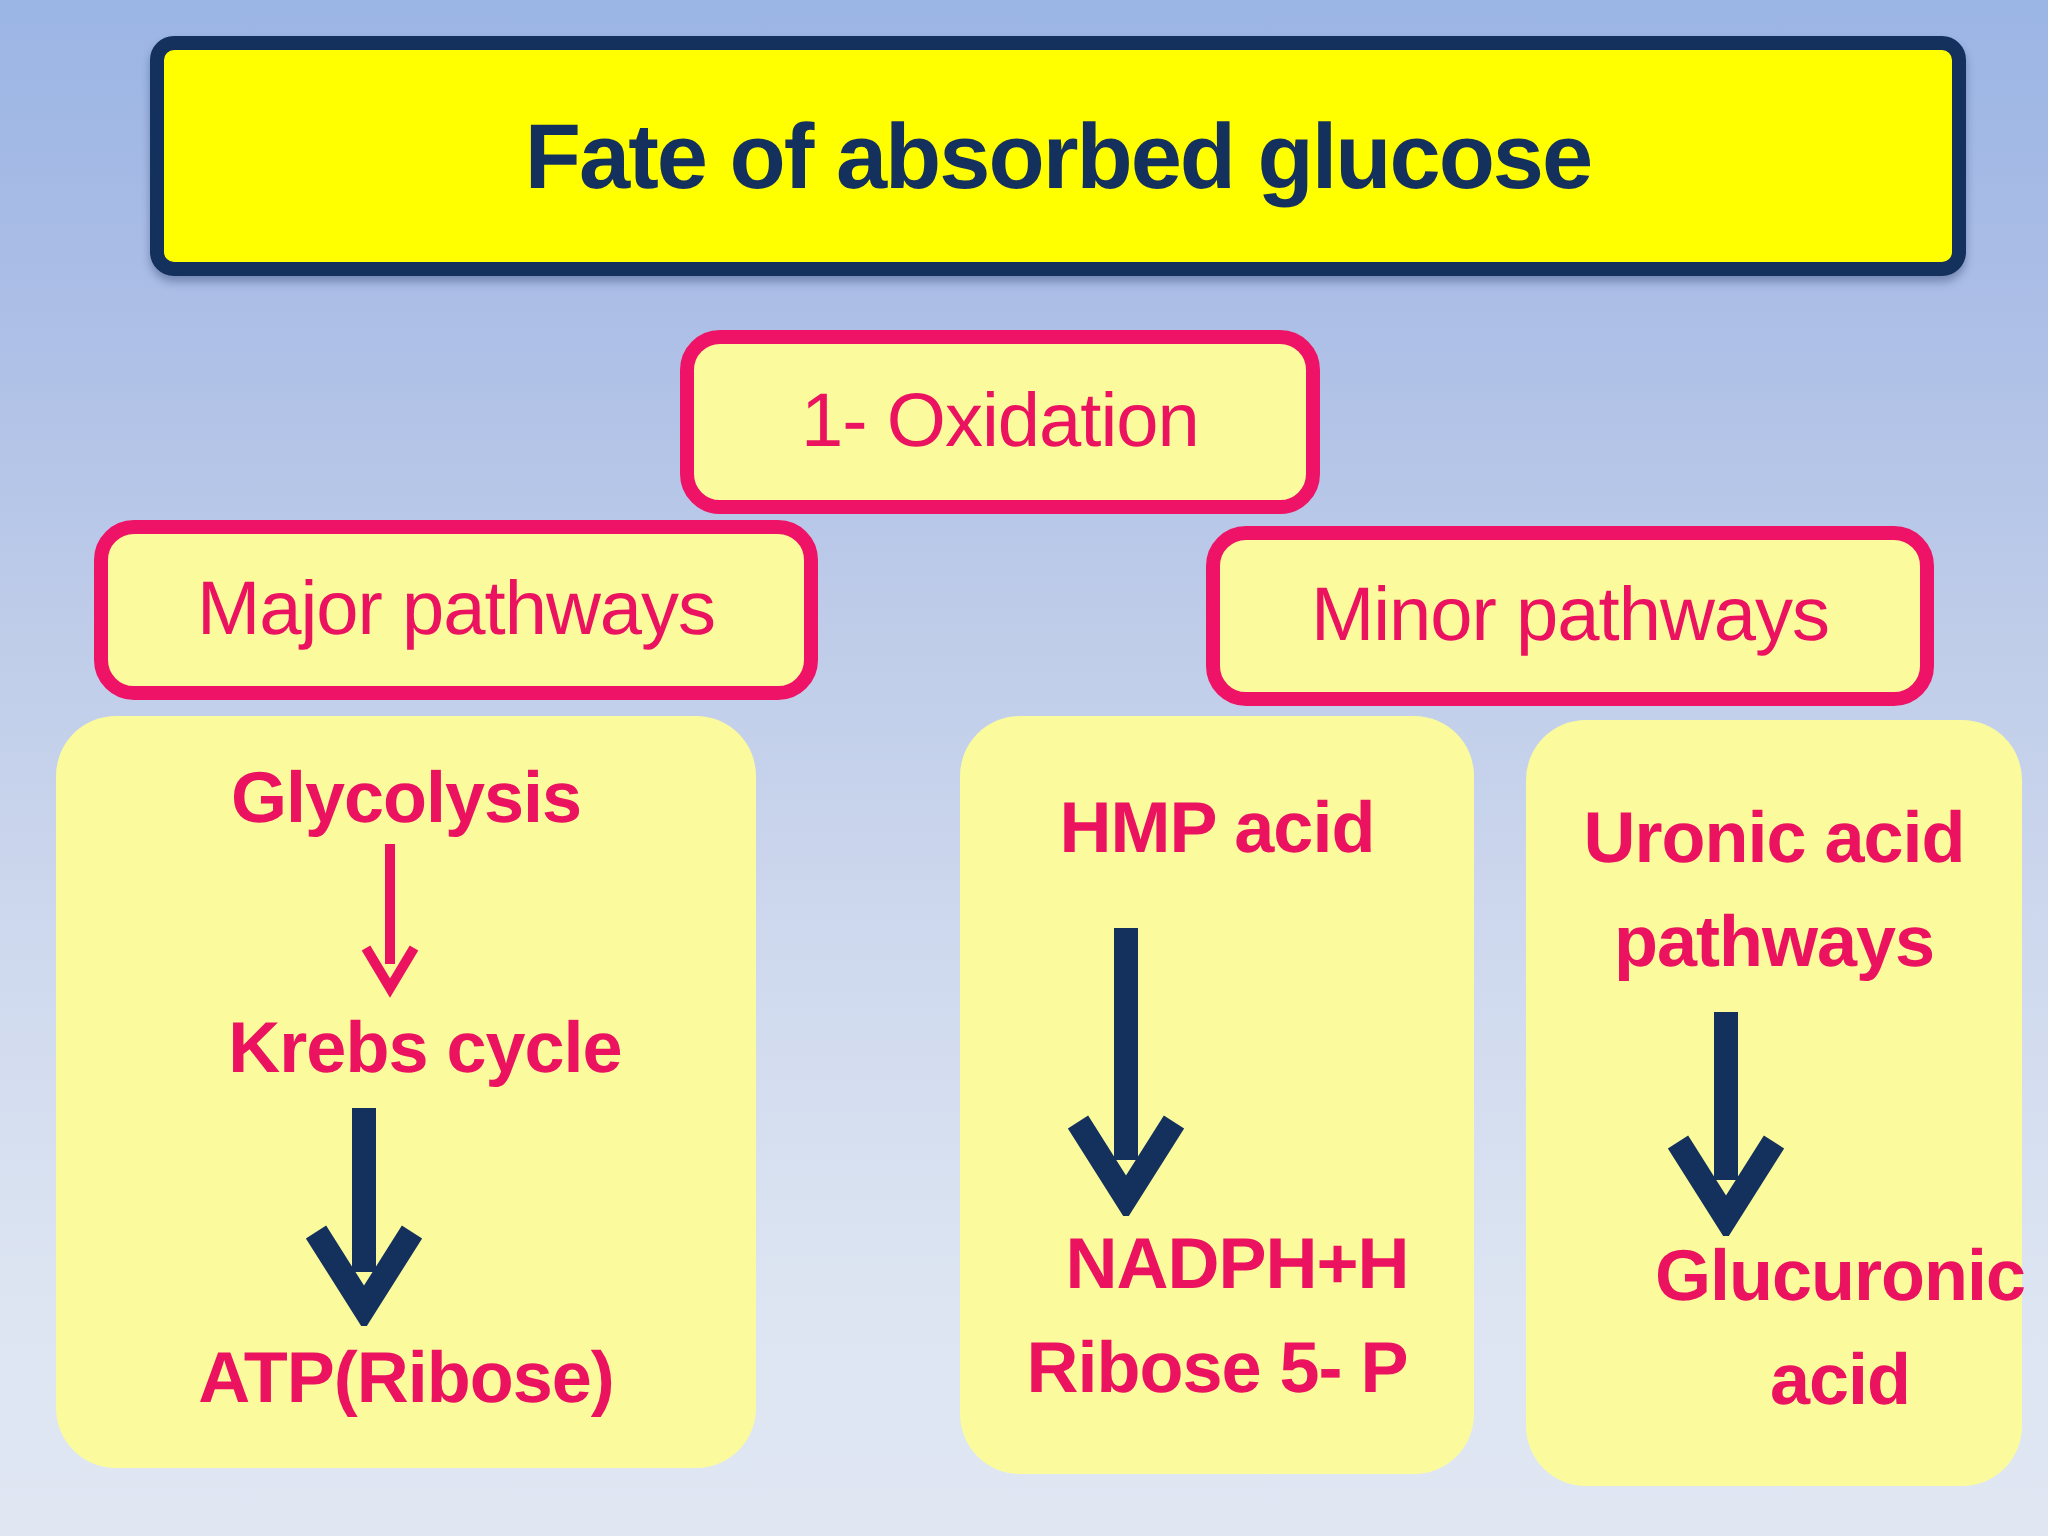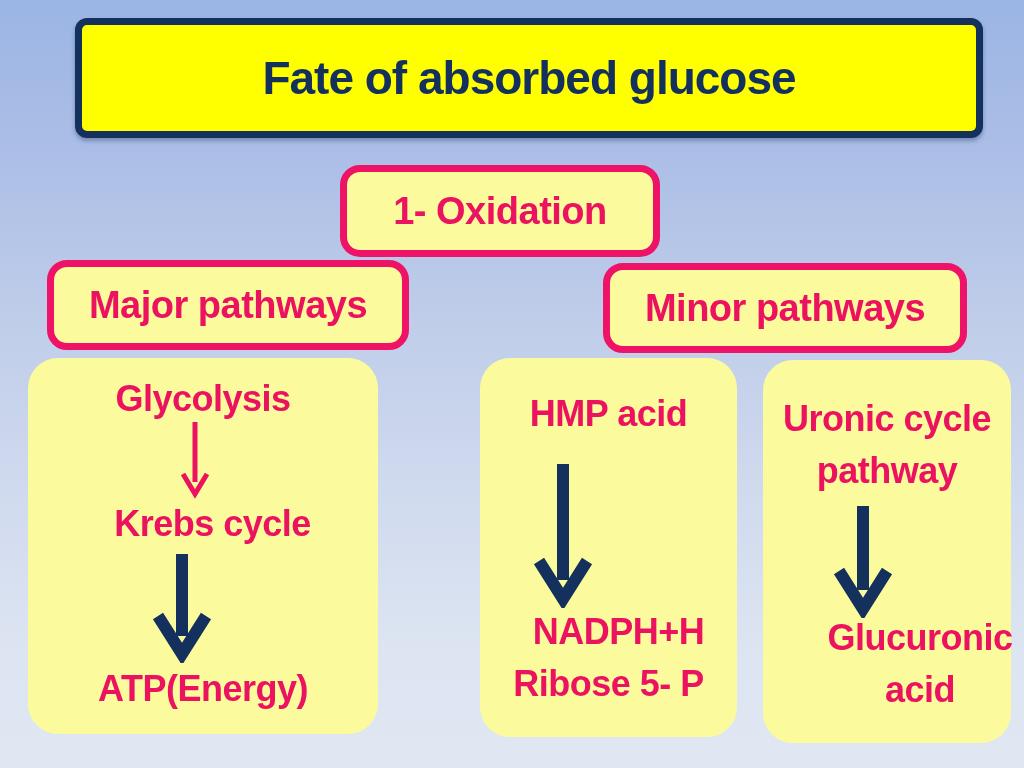--- a/index.html
+++ b/index.html
@@ -33,21 +33,21 @@
   }
 
   
   .label-box{
     background:var(--box-fill);
     border:7px solid var(--pink-border);
     border-radius:20px;
   }
   .label-text{
     color:var(--pink);
-    font-size:38px;font-weight:bold;letter-spacing:-0.5px;
+    font-size:38px;font-weight:normal;letter-spacing:-0.5px;
   }
   .oxidation-box{left:340px;top:165px;width:320px;height:92px;}
   .major-box{left:47px;top:260px;width:362px;height:90px;}
   .minor-box{left:603px;top:263px;width:364px;height:90px;}
 
   
   .panel{
     background:var(--box-fill);
     border-radius:30px;
   }
@@ -94,33 +94,33 @@
     <polyline points="8,54 20,74 32,54" fill="none" stroke="var(--pink)" stroke-width="5" stroke-linejoin="miter" stroke-miterlimit="10"></polyline>
   </svg>
 
   <div class="abs node-text" style="left:28px;top:498px;width:369px;">Krebs cycle</div>
 
   <svg class="abs arrow-svg" style="left:146px;top:548px;" width="72" height="115" viewBox="0 0 72 115">
     <line x1="36" y1="6" x2="36" y2="88" stroke="var(--navy)" stroke-width="12"></line>
     <polyline points="12,68 36,106 60,68" fill="none" stroke="var(--navy)" stroke-width="12" stroke-linejoin="miter" stroke-miterlimit="10"></polyline>
   </svg>
 
-  <div class="abs node-text" style="left:28px;top:663px;width:350px;">ATP(Energy)</div>
+  <div class="abs node-text" style="left:28px;top:663px;width:350px;">ATP(Ribose)</div>
 
   <div class="abs node-text" style="left:480px;top:388px;width:257px;">HMP acid</div>
 
   <svg class="abs arrow-svg" style="left:527px;top:458px;" width="72" height="150" viewBox="0 0 72 150">
     <line x1="36" y1="6" x2="36" y2="122" stroke="var(--navy)" stroke-width="12"></line>
     <polyline points="12,103 36,141 60,103" fill="none" stroke="var(--navy)" stroke-width="12" stroke-linejoin="miter" stroke-miterlimit="10"></polyline>
   </svg>
 
   <div class="abs node-text" style="left:480px;top:606px;width:257px;padding-left:20px;">NADPH+H</div>
   <div class="abs node-text" style="left:480px;top:658px;width:257px;">Ribose 5- P</div>
 
-  <div class="abs node-text" style="left:763px;top:393px;width:248px;">Uronic cycle pathway</div>
+  <div class="abs node-text" style="left:763px;top:393px;width:248px;">Uronic acid pathways</div>
 
   <svg class="abs arrow-svg" style="left:827px;top:500px;" width="72" height="118" viewBox="0 0 72 118">
     <line x1="36" y1="6" x2="36" y2="90" stroke="var(--navy)" stroke-width="12"></line>
     <polyline points="12,71 36,109 60,71" fill="none" stroke="var(--navy)" stroke-width="12" stroke-linejoin="miter" stroke-miterlimit="10"></polyline>
   </svg>
 
   <div class="abs node-text" style="left:796px;top:612px;width:248px;">Glucuronic acid</div>
 
 </div>
 

